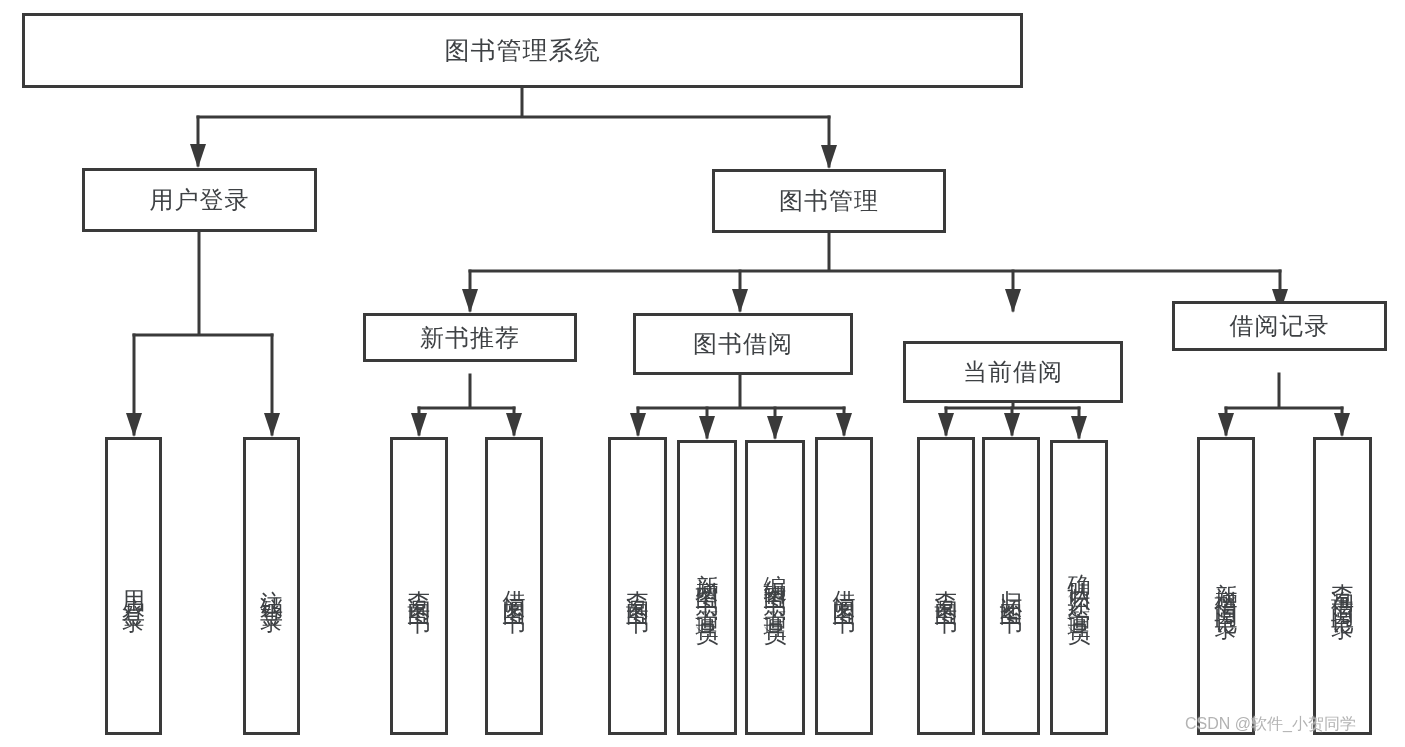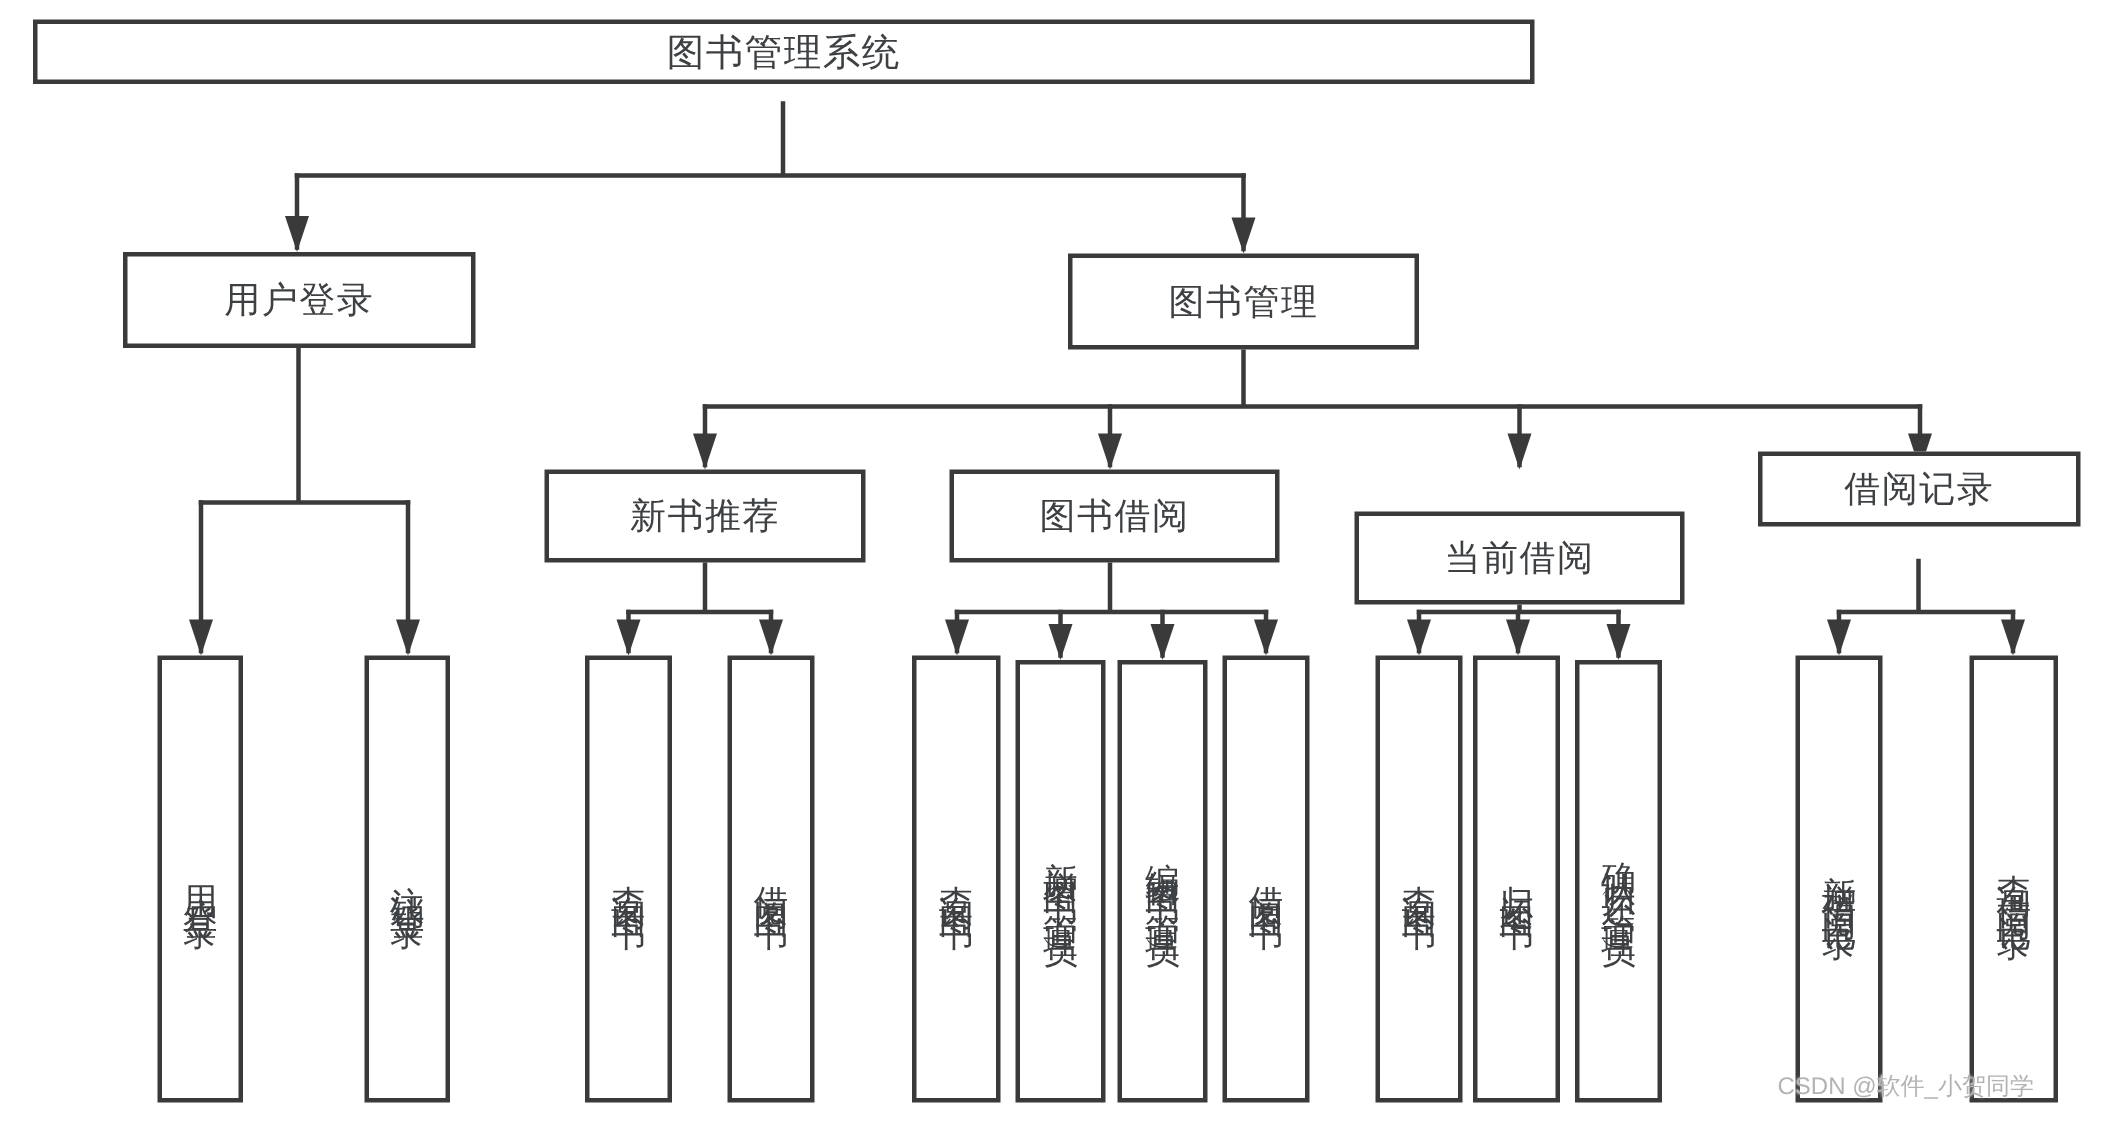--- a/index.html
+++ b/index.html
@@ -108,26 +108,26 @@
       <line x1="1079" y1="408" x2="1079" y2="437" marker-end="url(#arrow)"></line>
     </g>
 
     <g stroke="#3a3a3a" stroke-width="3" fill="none" stroke-linecap="square">
       <path d="M1279,374 L1279,408 M1226,408 L1342,408"></path>
       <line x1="1226" y1="408" x2="1226" y2="434" marker-end="url(#arrow)"></line>
       <line x1="1342" y1="408" x2="1342" y2="434" marker-end="url(#arrow)"></line>
     </g>
   </svg>
 
-  <div class="node h root-node" style="left:22px; top:13px; width:1001px; height:43px;">图书管理系统</div>
+  <div class="node h root-node" style="left:22px; top:13px; width:1001px; height:75px;">图书管理系统</div>
 
   <div class="node h" style="left:82px; top:168px; width:235px; height:64px;">用户登录</div>
   <div class="node h" style="left:712px; top:169px; width:234px; height:64px;">图书管理</div>
 
-  <div class="node h" style="left:363px; top:313px; width:214px; height:62px;">新书推荐</div>
+  <div class="node h" style="left:363px; top:313px; width:214px; height:49px;">新书推荐</div>
   <div class="node h" style="left:633px; top:313px; width:220px; height:62px;">图书借阅</div>
   <div class="node h" style="left:903px; top:313px; width:220px; height:62px;margin-top:28px;">当前借阅</div>
   <div class="node h" style="left:1172px; top:301px; width:215px; height:50px;">借阅记录</div>
 
   <div class="node v" style="left:105px; top:437px; width:57px; height:298px;">用户登录</div>
   <div class="node v" style="left:243px; top:437px; width:57px; height:298px;">注销登录</div>
 
   <div class="node v" style="left:390px; top:437px; width:58px; height:298px;">查询图书</div>
   <div class="node v" style="left:485px; top:437px; width:58px; height:298px;">借阅图书</div>
 

